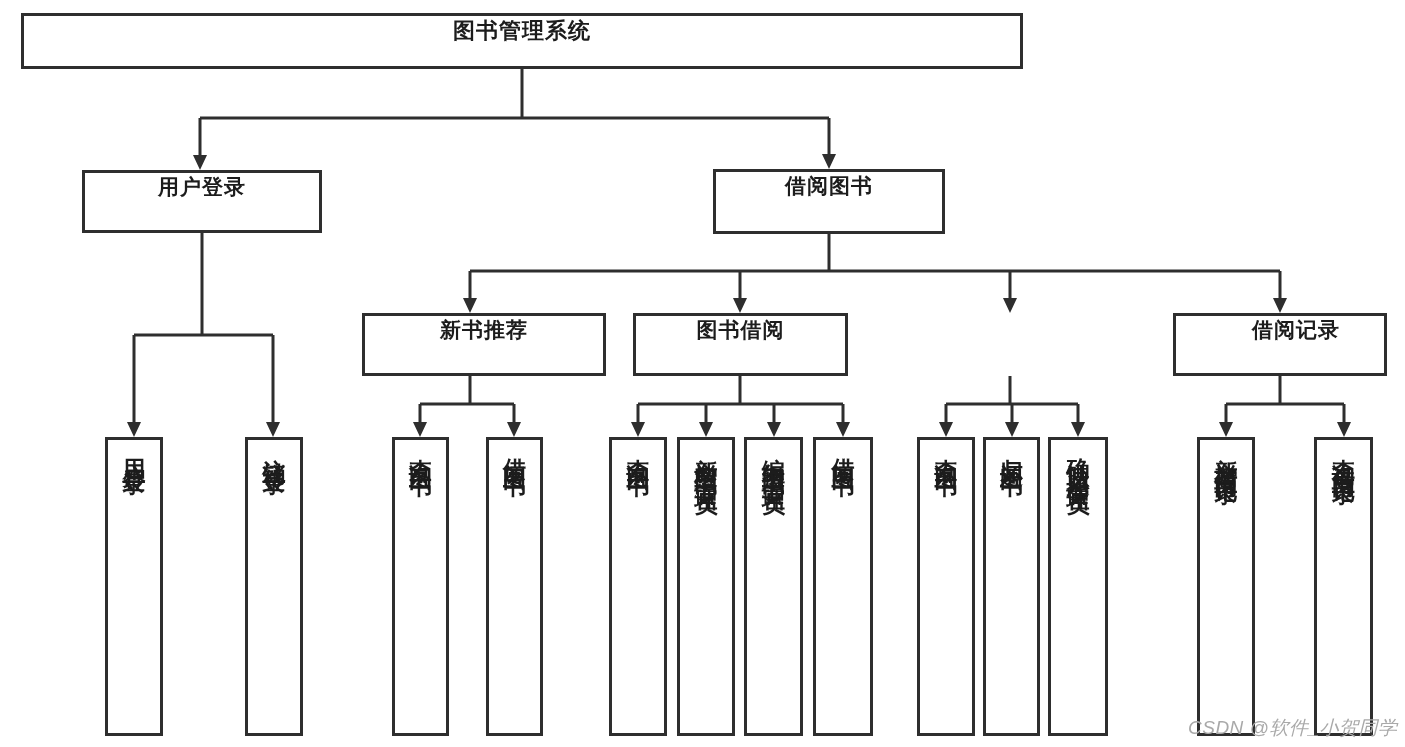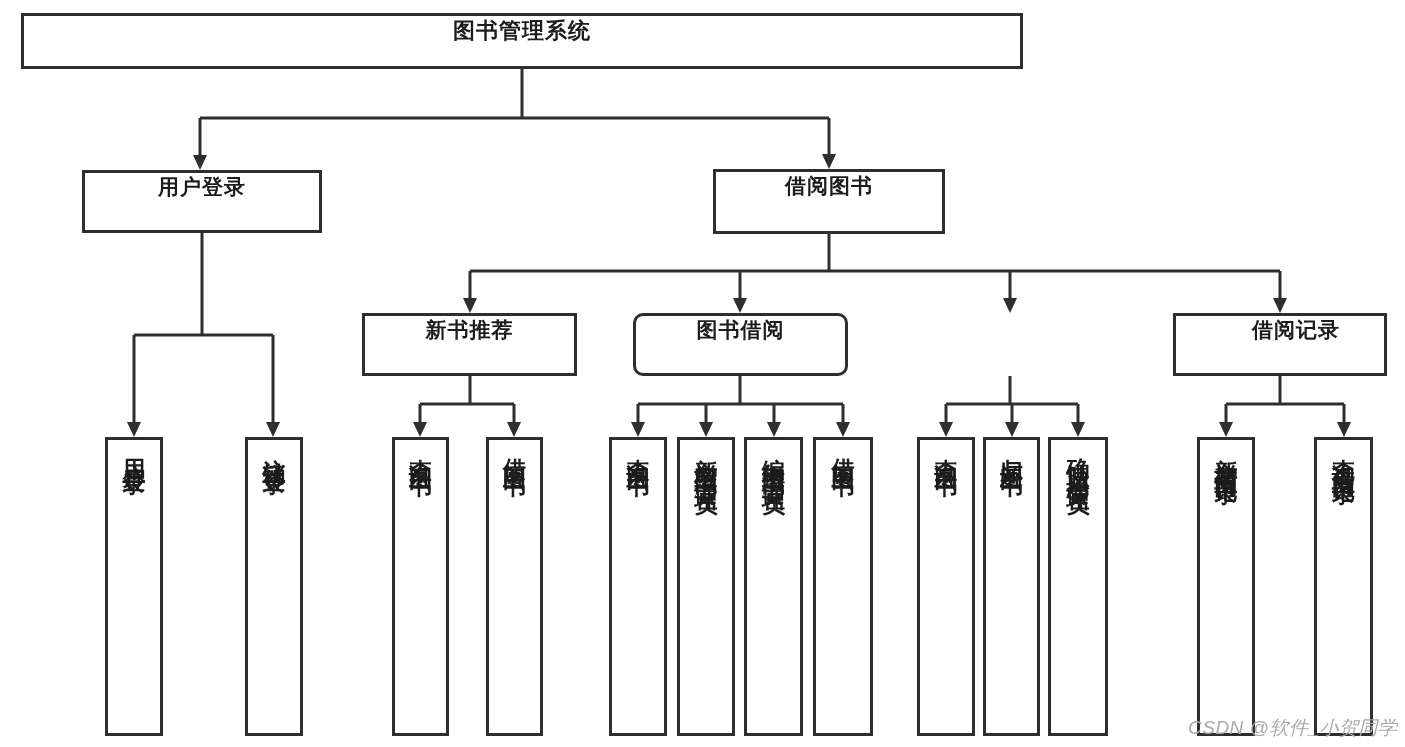--- a/index.html
+++ b/index.html
@@ -95,24 +95,24 @@
     <span>图书管理系统</span>
   </div>
 
   <div class="box h" style="left:82px;top:170px;width:240px;height:63px;">
     <span>用户登录</span>
   </div>
   <div class="box h" style="left:713px;top:169px;width:232px;height:65px;">
     <span>借阅图书</span>
   </div>
 
-  <div class="box h" style="left:362px;top:313px;width:215px;height:63px;">
+  <div class="box h" style="left:362px;top:313px;width:244px;height:63px;">
     <span>新书推荐</span>
   </div>
-  <div class="box h" style="left:633px;top:313px;width:215px;height:63px;border-radius:10px;">
+  <div class="box h" style="left:633px;top:313px;width:215px;height:63px;">
     <span>图书借阅</span>
   </div>
   <div class="box h" style="left:1173px;top:313px;width:214px;height:63px;padding-left:32px;">
     <span>借阅记录</span>
   </div>
 
   <div class="box v" style="left:105px;width:58px;">
     <span>用户登录</span>
   </div>
   <div class="box v" style="left:245px;width:58px;">

